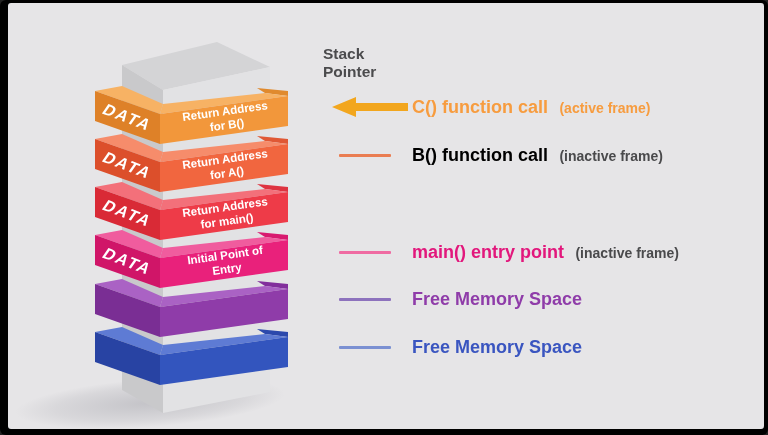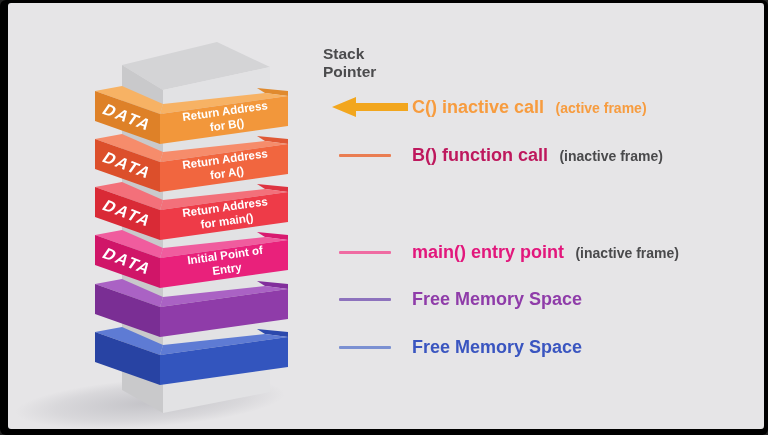--- a/index.html
+++ b/index.html
@@ -138,29 +138,29 @@
       </g>
     </svg>
 
     <div class="sp-label" style="color: rgb(75, 75, 77);">Stack Pointer</div>
 
     <div class="legend-row" style="top:90px">
       <svg class="marker-arrow" viewBox="0 0 80 24">
         <polygon points="2,12 26,2 26,8 78,8 78,16 26,16 26,22" style="fill: rgb(242, 166, 30);"></polygon>
       </svg>
       <div class="legend-text">
-        <span class="big" style="color: rgb(247, 156, 63);">C() inactive call</span>
+        <span class="big" style="color: rgb(247, 156, 63);">C() function call</span>
         <span class="small" style="color: rgb(247, 156, 63);">(active frame)</span>
       </div>
     </div>
 
     <div class="legend-row" style="top:138px">
       <div class="marker-line" style="background-color: rgb(234, 125, 82);"></div>
       <div class="legend-text">
-        <span class="big" style="color: #be185d;">B() function call</span>
+        <span class="big" style="color: #000000;">B() function call</span>
         <span class="small" style="color: rgb(74, 74, 76);">(inactive frame)</span>
       </div>
     </div>
 
 
     <div class="legend-row" style="top:235px">
       <div class="marker-line" style="background-color: rgb(239, 107, 162);"></div>
       <div class="legend-text">
         <span class="big" style="color: rgb(226, 23, 124); margin-top: 9px;">main() entry point</span>
         <span class="small" style="color: rgb(74, 74, 76);">(inactive frame)</span>

